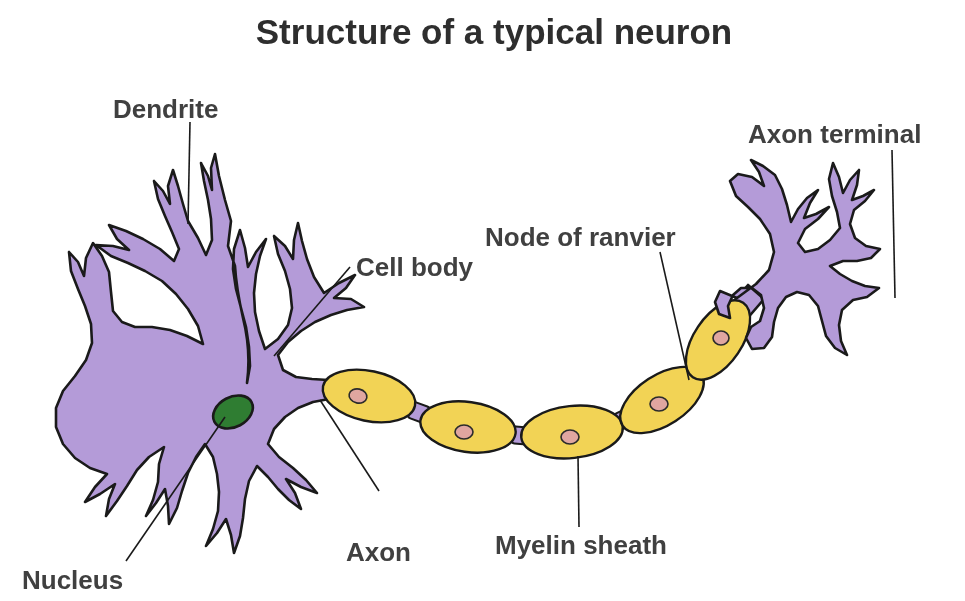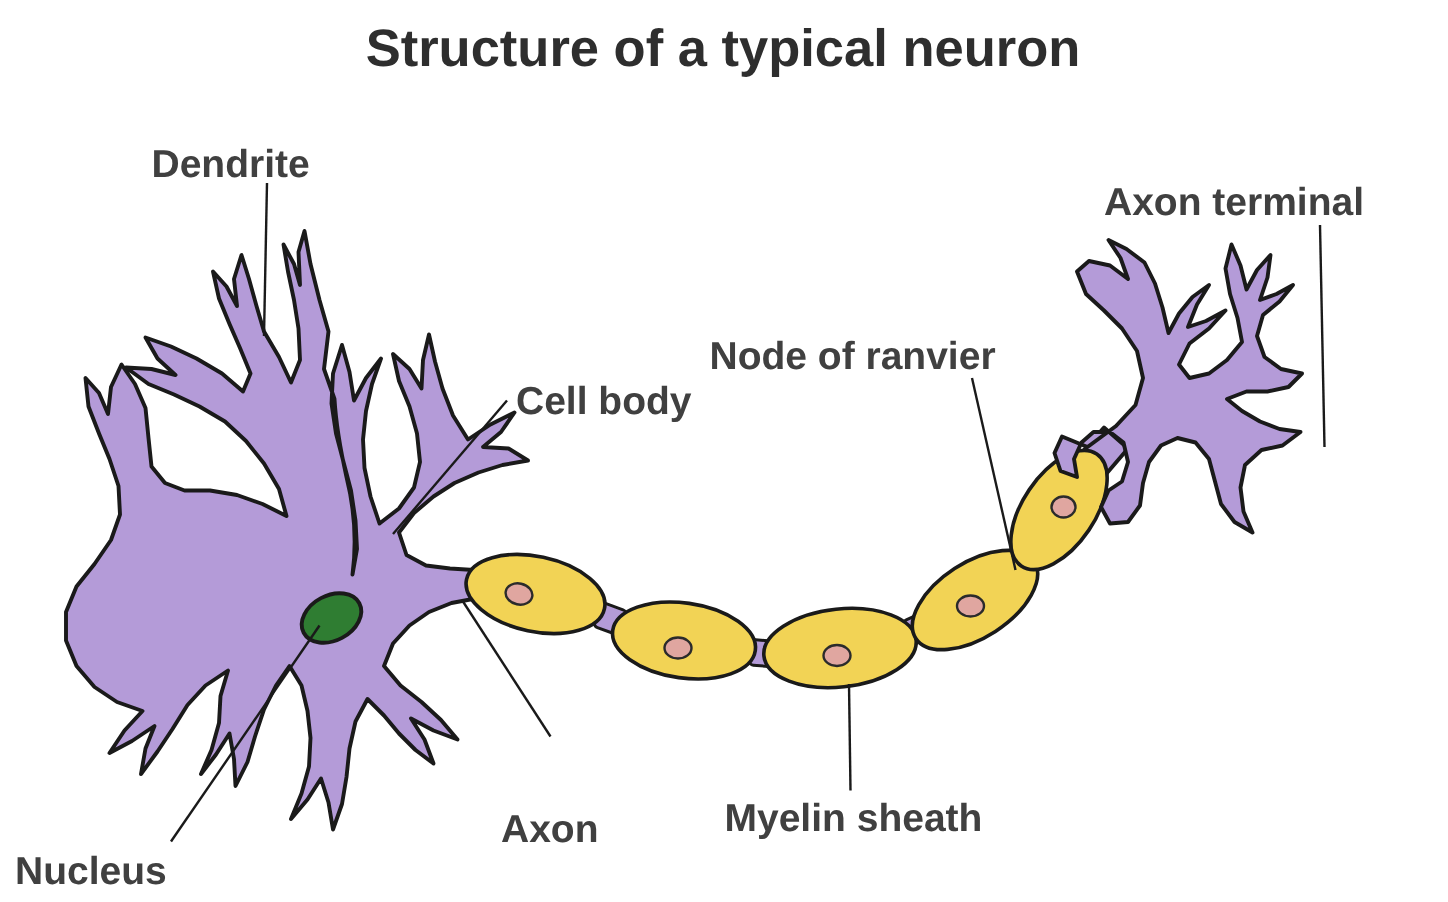--- a/index.html
+++ b/index.html
@@ -9,21 +9,21 @@
   }
   body {
     width: 965px;
     height: 601px;
     position: relative;
     overflow: hidden;
     font-family: "Liberation Sans", sans-serif;
   }
   #diagram-root {
     position: absolute;
-    top: 0; left: 0;
+    top: 0; left: 12px;
     width: 881px;
     height: 601px;
   }
   svg.figure {
     display: block;
     width: 965px;
     height: 601px;
   }
   .title-text {
     font-family: "Liberation Sans", sans-serif;

